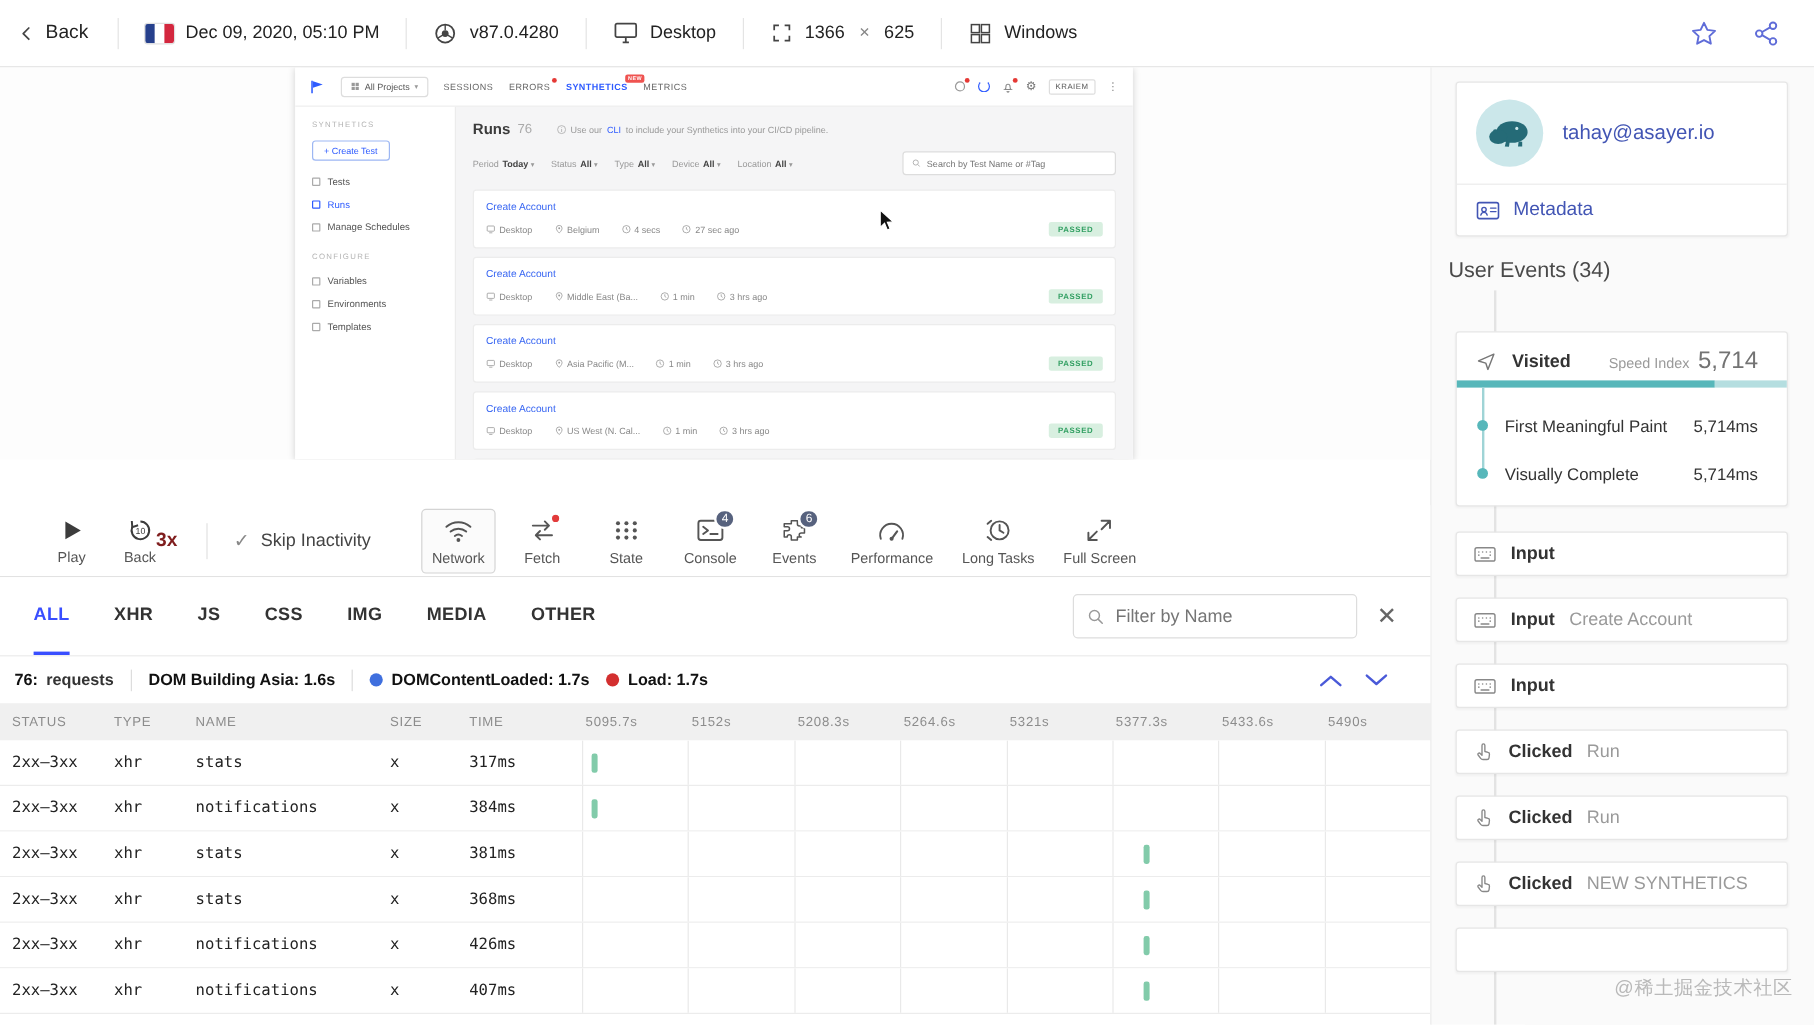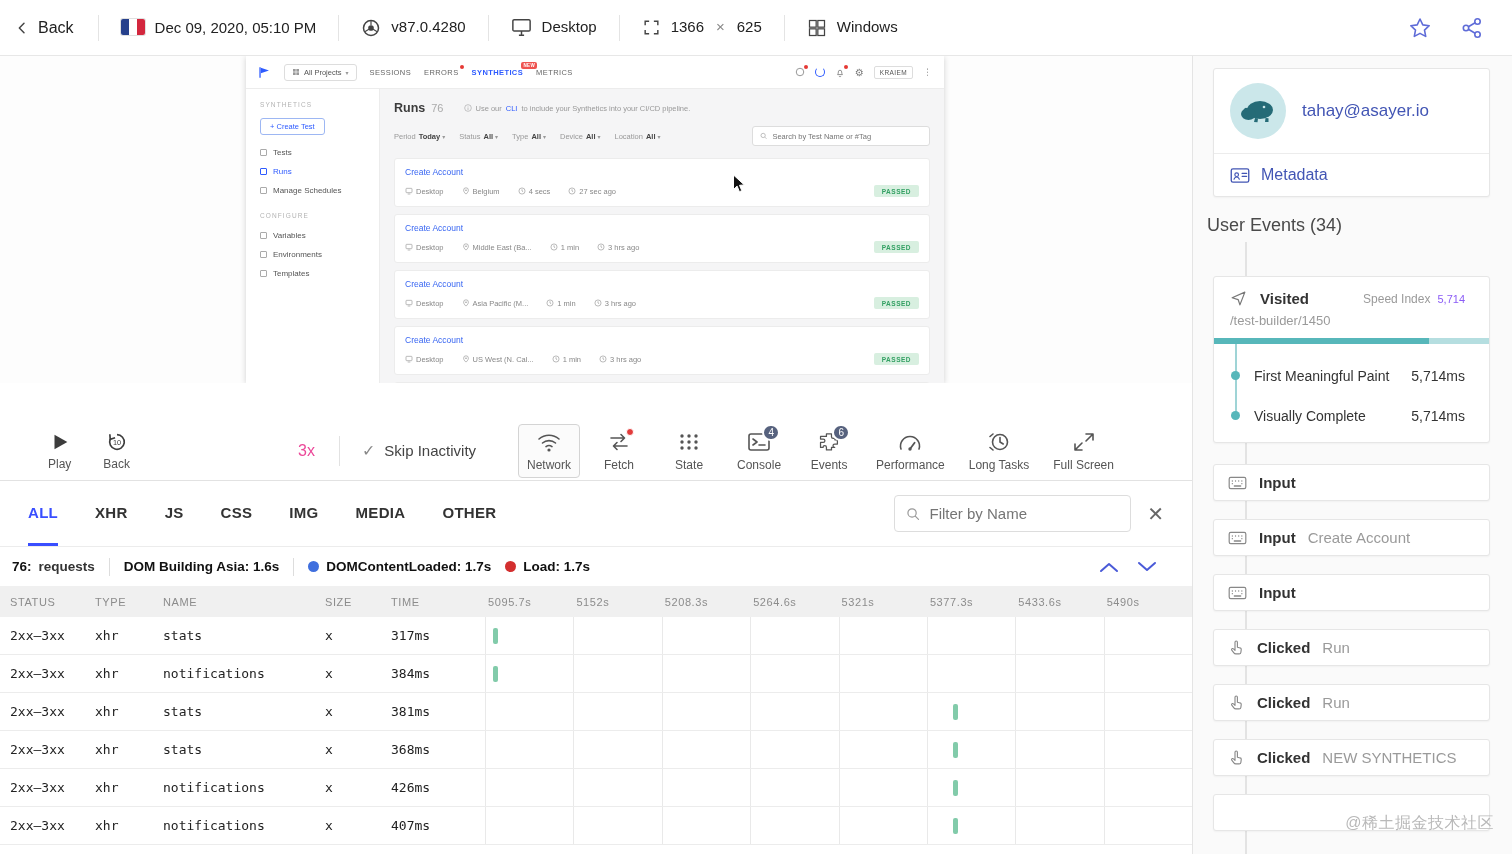--- a/index.html
+++ b/index.html
@@ -4,21 +4,21 @@
 <style>
 *{margin:0;padding:0;box-sizing:border-box}
 html,body{width:1512px;height:854px}
 body{font-family:"Liberation Sans",sans-serif;color:#333;background:#fff;overflow:hidden;position:relative}
 svg{display:block}
 b{font-weight:700}
 
 .topbar{position:absolute;top:0;left:0;width:1512px;height:56px;background:#fff;border-bottom:1px solid #e7e7e7;display:flex;align-items:center;z-index:40}
 .tb-back{display:flex;align-items:center;gap:8px;padding:0 24px 0 14px;font-size:16px;color:#222;cursor:pointer}
 .vsep{width:1px;height:26px;background:#e4e4e4}
-.tb-item{display:flex;gap:10px;padding:0 22px;font-size:15px;color:#222;white-space:nowrap}
+.tb-item{display:flex;align-items:center;gap:10px;padding:0 22px;font-size:15px;color:#222;white-space:nowrap}
 .tb-item .mul{color:#888;margin:0 2px}
 .flag{width:24px;height:16px;border-radius:2px;overflow:hidden;display:flex;box-shadow:0 0 0 1px #e0e0e0}
 .flag div{flex:1}
 .tb-right{margin-left:auto;display:flex;align-items:center;gap:28px;padding-right:28px}
 .tb-ic{cursor:pointer}
 
 .player{position:absolute;top:56px;left:0;width:1193px;height:798px;border-right:1px solid #e4e4e4;background:#fff}
 .stage{position:absolute;top:0;left:0;width:100%;height:327px;background:#fdfdfd;overflow:hidden}
 
 .app{position:absolute;left:246px;top:0;width:698px;height:327px;background:#fff;box-shadow:0 1px 6px rgba(0,0,0,.18);display:flex;flex-direction:column;overflow:hidden}
@@ -74,21 +74,21 @@
 .tl-seg1{position:absolute;left:120px;width:407px;top:14px;height:10px;border-radius:5px;background:rgba(110,126,185,.45)}
 .tl-seg2{position:absolute;left:527px;width:140px;top:14px;height:10px;border-radius:5px;background:rgba(110,126,185,.25)}
 .tl-red{position:absolute;top:13px;width:3px;height:13px;background:#d32f2f}
 .tl-bdot{position:absolute;top:16px;width:7px;height:7px;border-radius:50%;background:#2a3bd8}
 .tl-handle{position:absolute;left:950px;top:9px;width:20px;height:20px;border-radius:50%;background:#fff;border:2.5px solid #394eff;box-shadow:0 1px 3px rgba(0,0,0,.25);cursor:grab}
 
 .controls{position:absolute;top:365px;left:0;width:100%;height:60px;border-bottom:1px solid #e2e2e2;display:flex;align-items:center;background:#fff}
 .pbtn{display:flex;flex-direction:column;align-items:center;gap:4px;color:#555;font-size:12px;cursor:pointer}
 .pbtn.play{margin-left:48px}
 .pbtn.back10{margin-left:32px}
-.speed{margin-left:168px;font-size:16px;font-weight:400;color:#ec4899;cursor:pointer}
+.speed{font-size:16px;font-weight:700;color:#7f1d1d;cursor:pointer}
 .csep{width:1px;height:30px;background:#e2e2e2;margin:0 22px 0 24px}
 .skip{display:flex;align-items:center;gap:9px;font-size:15px;color:#444;cursor:pointer}
 .skip .chk{color:#888;font-size:16px}
 .tools{display:flex;align-items:flex-start;gap:8px;margin-left:42px}
 .tool{display:flex;flex-direction:column;align-items:center;gap:5px;min-width:62px;color:#555;font-size:12px;position:relative;cursor:pointer;padding:6px 7px 5px;border:1px solid transparent}
 .tool.active{border-color:#d4d4d4;border-radius:4px;background:#fbfbfb}
 .badge{position:absolute;top:-1px;right:9px;min-width:17px;height:17px;border-radius:9px;background:#57627e;color:#fff;font-size:10px;display:flex;align-items:center;justify-content:center;padding:0 4px;border:2px solid #fff}
 .reddot2{position:absolute;top:3px;right:15px;width:8px;height:8px;border-radius:50%;background:#e23b3b;border:1.5px solid #fff}
 
 .net-tabs{position:absolute;top:425px;left:0;width:100%;height:65px;display:flex;align-items:center;padding:0 28px;background:#fff}
@@ -127,21 +127,21 @@
 .uc-meta{border-top:1px solid #ececec;display:flex;align-items:center;gap:11px;padding:12px 16px;cursor:pointer}
 .uc-meta span{font-size:16px;color:#4255b4}
 .events-title{margin:18px 0 0 14px;font-size:18px;color:#4a4a4a}
 .events{position:relative;margin-top:6px;padding:34px 22px 0 20px;height:560px}
 .events::before{content:"";position:absolute;left:52px;top:0;bottom:-100px;width:2px;background:#e3e3e3}
 .v-card{position:relative;margin-bottom:21px;cursor:pointer}
 .v-head{display:flex;align-items:center;padding:13px 24px 4px 16px;gap:13px}
 .v-label{font-size:15px;color:#333;font-weight:700}
 .v-si{margin-left:auto;display:flex;align-items:baseline;gap:7px}
 .si-l{font-size:12px;color:#9a9a9a}
-.si-v{font-size:11px;color:#8b5cf6}
+.si-v{font-size:20px;color:#737373}
 .v-path{padding:2px 16px 10px;font-size:13px;color:#9a9a9a}
 .v-bar{display:flex;height:6px;width:100%}
 .v-bar-a{background:#57b7ba;height:100%}
 .v-bar-b{background:#b5dee0;height:100%;flex:1}
 .v-metrics{position:relative;padding:10px 24px 16px 16px}
 .v-metrics::before{content:"";position:absolute;left:21px;top:0;bottom:26px;width:2px;background:#9fd4d6}
 .vm-row{display:flex;justify-content:space-between;align-items:center;position:relative;padding-left:24px;font-size:14px;color:#333;margin:14px 0 2px}
 .vm-row + .vm-row{margin-top:24px}
 .vm-row::before{content:"";position:absolute;left:1px;top:3px;width:9px;height:9px;border-radius:50%;background:#57b7ba}
 .ev-card{position:relative;height:37px;display:flex;align-items:center;gap:12px;padding:0 14px;margin-bottom:18px;cursor:pointer}
@@ -728,21 +728,20 @@
       <div class="v-head">
         <svg width="17" height="17" viewBox="0 0 24 24">
             <path d="M3 11L21 3l-7 18-2.5-7.5z" fill="none" stroke="#777" stroke-width="1.7" stroke-linejoin="round"></path>
           </svg>
         <span class="v-label">Visited</span>
         <span class="v-si">
           <span class="si-l">Speed Index</span>
           <span class="si-v">5,714</span>
         </span>
       </div>
-      <div class="v-path">/test-builder/1450</div>
       <div class="v-bar">
         <div class="v-bar-a" style="width:78%"></div>
         <div class="v-bar-b"></div>
       </div>
       <div class="v-metrics">
         <div class="vm-row">
           <span>First Meaningful Paint</span>
           <span class="vm-v">5,714ms</span>
         </div>
         <div class="vm-row">

